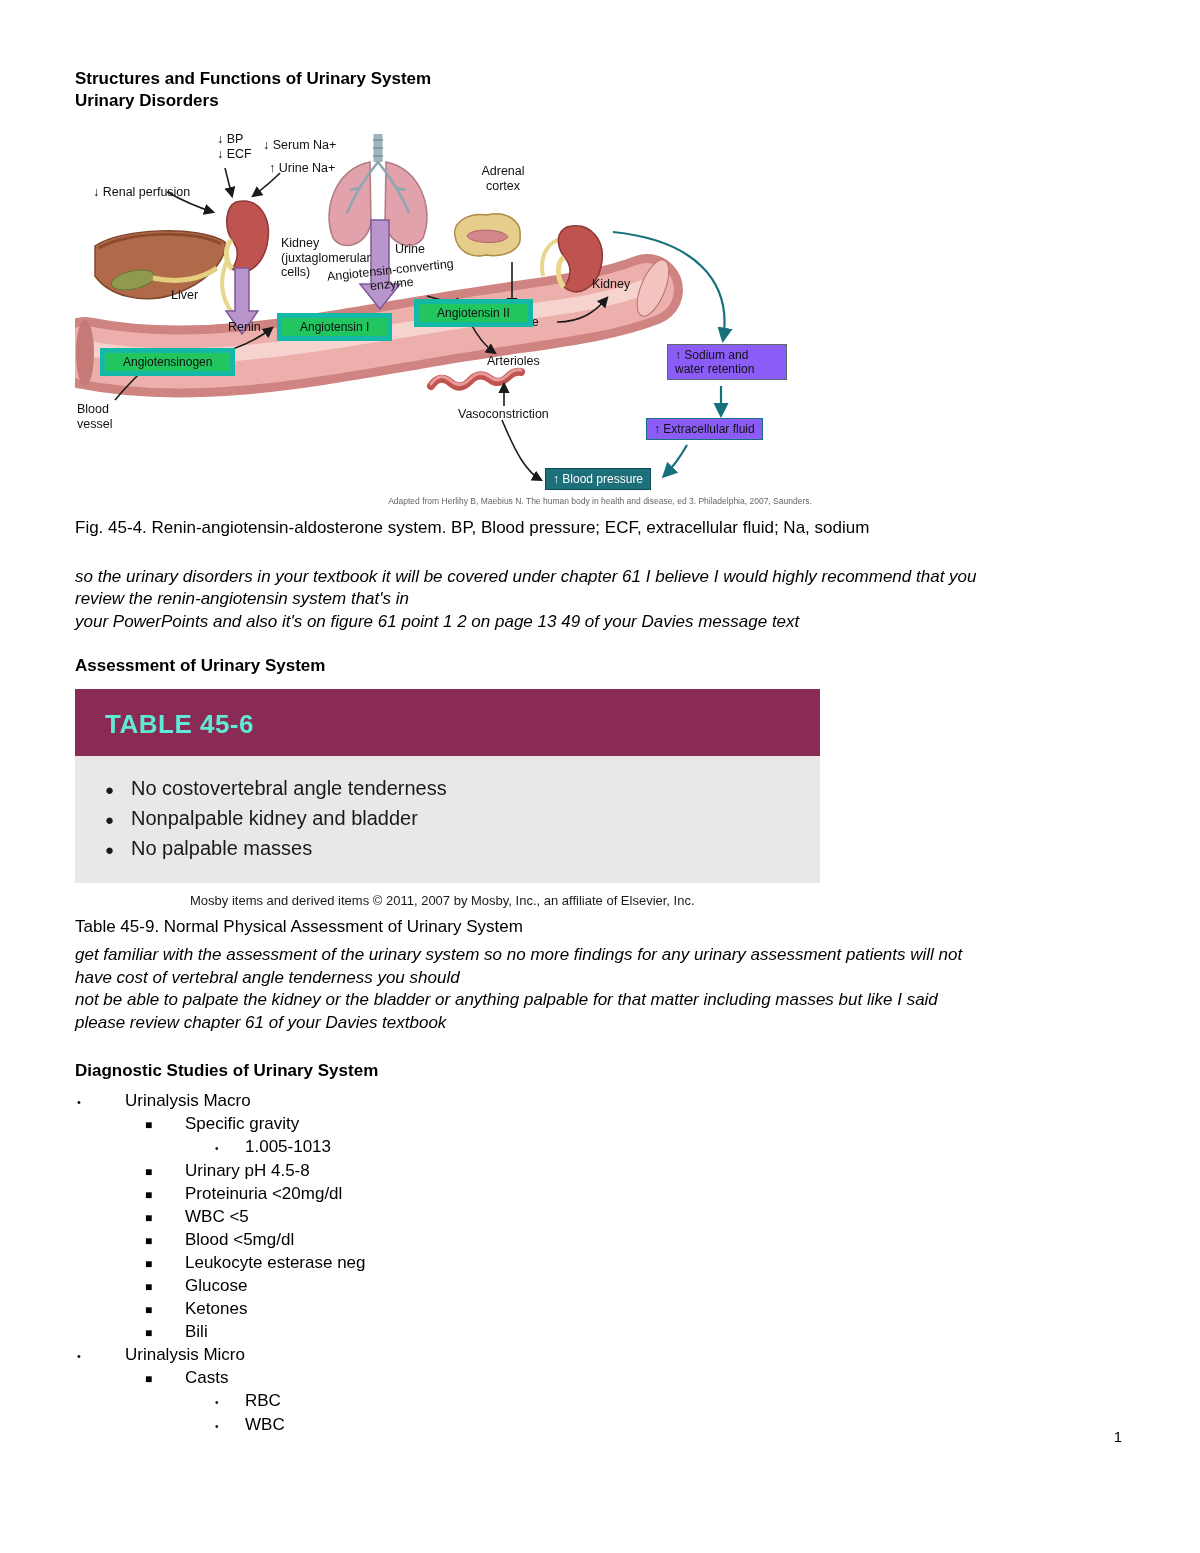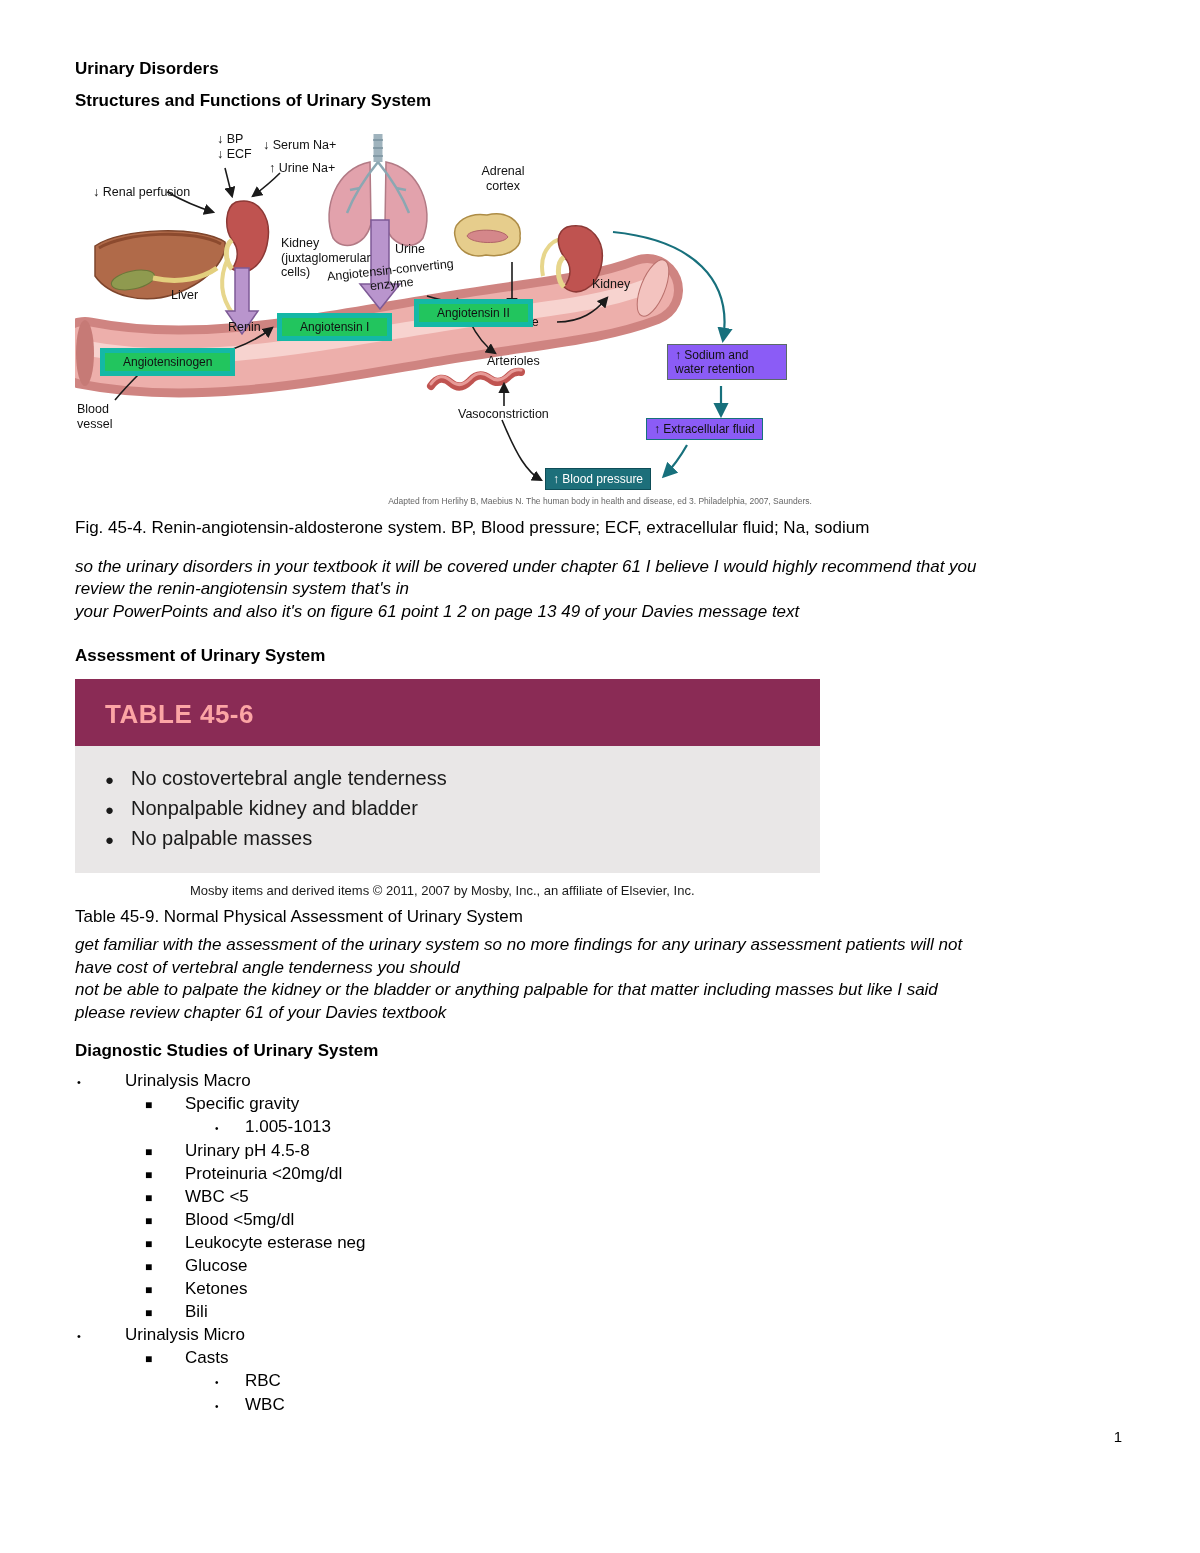--- a/index.html
+++ b/index.html
@@ -17,46 +17,46 @@
   .dbox{position:absolute;background:#22c55e;border:5px solid #14b8a6;font-size:12px;
         padding:2px 18px;white-space:nowrap;color:#111;}
   .tbx{position:absolute;border:1.4px solid #5a6a66;background:#8b5cf6;font-size:12px;
        padding:3px 7px;color:#111;}
   .tbx-teal{border-color:#17707c;}
   .tbx-dark{background:#1d6f7a;color:#ffffff;border:1.4px solid #0e4d57;white-space:nowrap;}
   .dcredit{position:absolute;left:0;top:368px;width:100%;text-align:center;
            font-size:8.5px;color:#666;}
   
   .tblimg{width:745px;margin-top:12px;}
-  .tbl-header{background:#8a2b55;color:#fca5a5;display:flex;align-items:flex-start;
+  .tbl-header{background:#8a2b55;color:#5eead4;display:flex;align-items:flex-start;
               padding:20px 0 16px 30px;}
   .tbl-label{font-size:26px;font-weight:bold;width:210px;letter-spacing:.5px;}
   .tbl-title{font-size:26px;font-weight:bold;width:430px;line-height:1.3;letter-spacing:.3px;}
   .tbl-body{background:#e9e7e7;padding:14px 0 16px 30px;}
   .tbl-item{font-size:20px;display:flex;align-items:baseline;margin:7px 0;color:#1a1a1a;}
   .tbl-bullet{width:26px;font-size:15px;}
   .tbl-credit{font-size:13px;margin:10px 0 0 115px;color:#1a1a1a;}
   
   .list{margin-top:8px;}
   .row{display:flex;align-items:baseline;font-size:17px;line-height:22px;}
   .blt{flex:none;}
   .lv1{padding-left:2px;}  .lv1 .blt{width:48px;font-size:11px;}
   .lv2{padding-left:70px;} .lv2 .blt{width:40px;font-size:12px;}
   .lv3{padding-left:140px;}.lv3 .blt{width:30px;font-size:10px;}
   .pagenum{position:absolute;right:78px;top:1428px;font-size:15px;}
   .mt4{margin-top:4px;} .mt6{margin-top:6px;} .mt8{margin-top:8px;} .mt22{margin-top:22px;}
-  .mt26{margin-top:16px;}
+  .mt26{margin-top:26px;}
 </style>
 </head>
 <body>
 
 <div class="page">
 
+  <div class="h" style="margin-top:10px">Structures and Functions of Urinary System</div>
   <div class="h">Urinary Disorders</div>
-  <div class="h" style="margin-top:10px">Structures and Functions of Urinary System</div>
 
   <div class="diagram">
     <svg width="1050" height="385" viewBox="0 0 1050 385">
       <defs>
         <marker id="ab" viewBox="0 0 10 10" refX="8" refY="5" markerWidth="7" markerHeight="7" orient="auto-start-reverse">
           <path d="M0,0 L10,5 L0,10 z" fill="#1a1a1a"></path>
         </marker>
         <marker id="at" viewBox="0 0 10 10" refX="8" refY="5" markerWidth="7" markerHeight="7" orient="auto-start-reverse">
           <path d="M0,0 L10,5 L0,10 z" fill="#17707c"></path>
         </marker>

